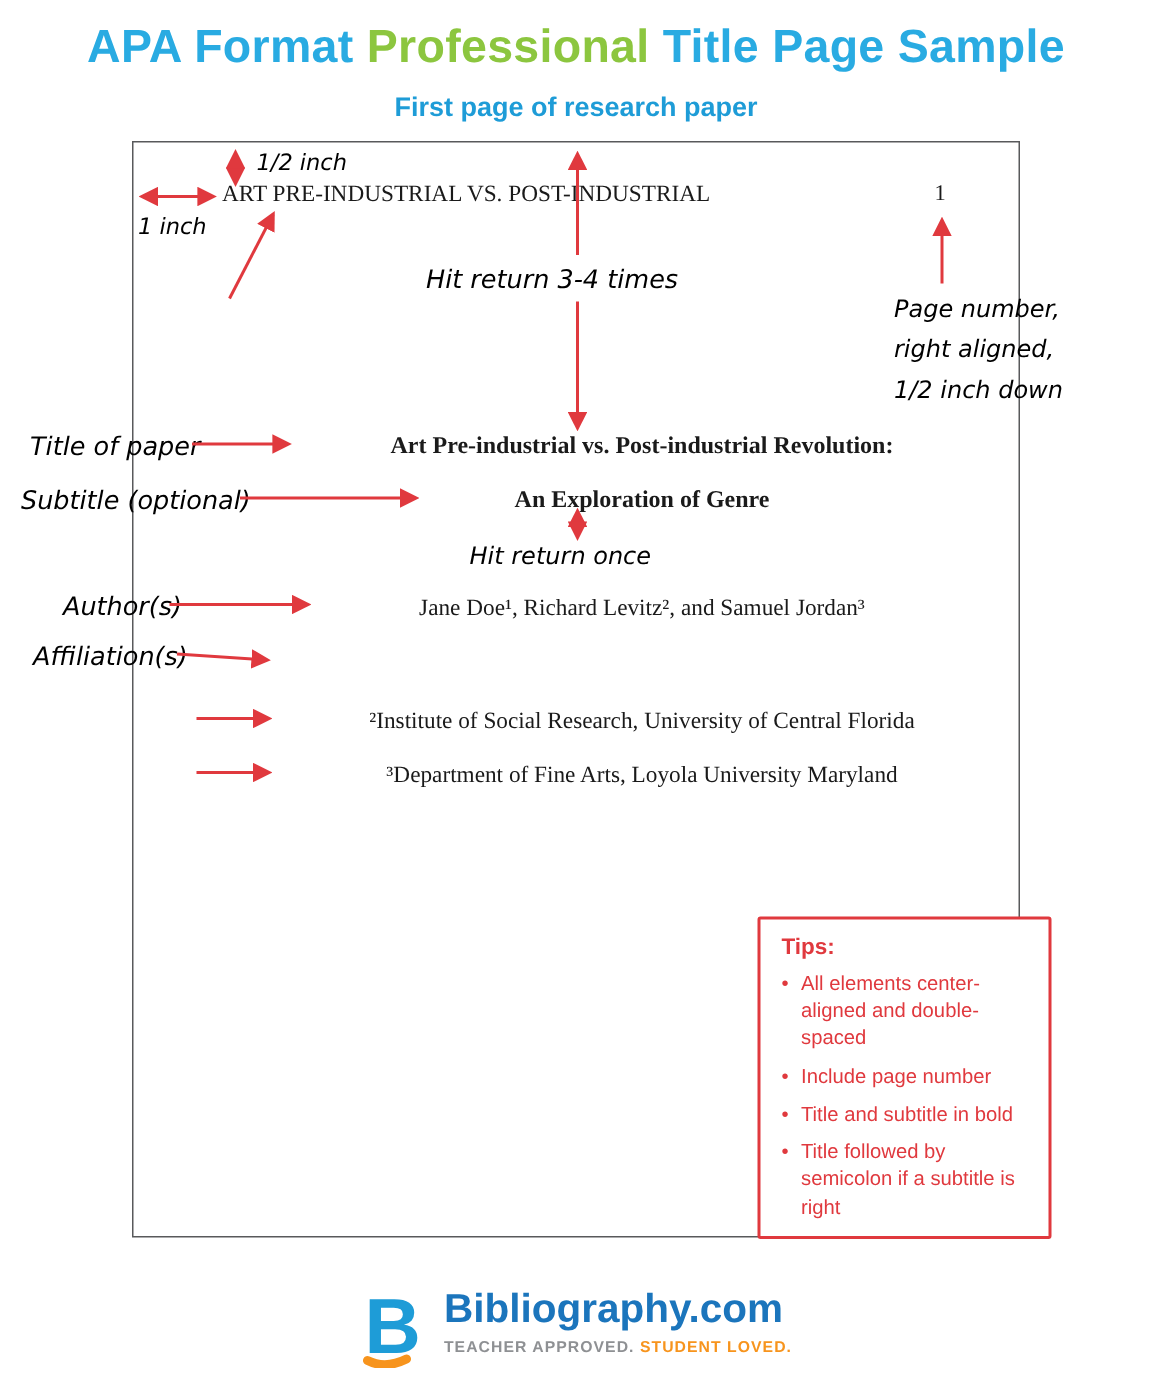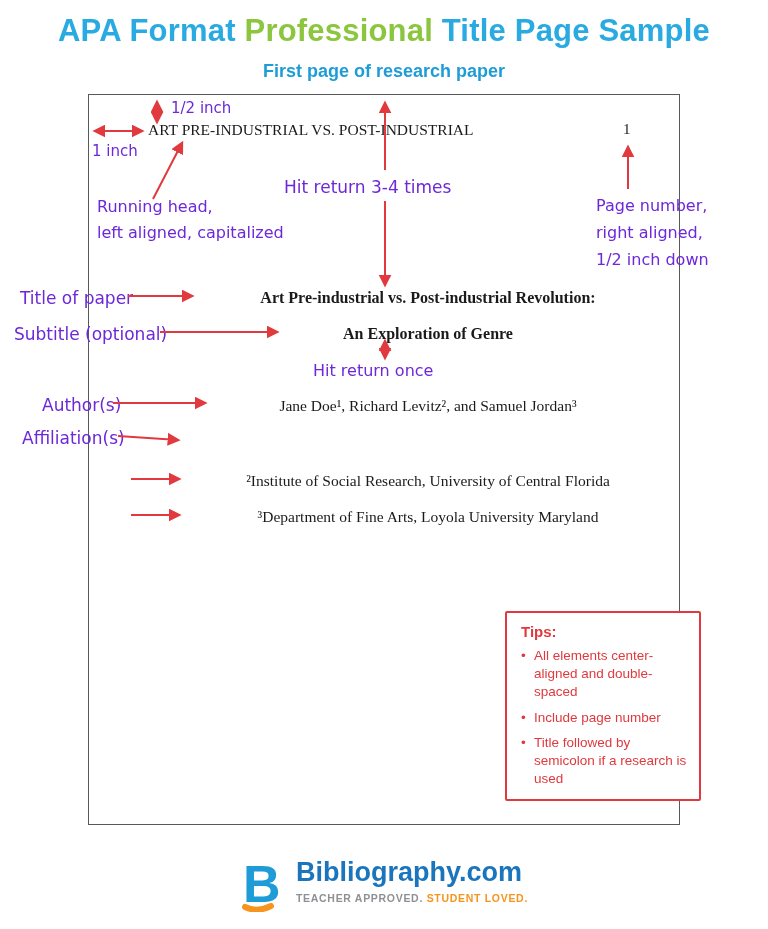--- a/index.html
+++ b/index.html
@@ -54,22 +54,23 @@
   .doc-title    { top: 289px; font-size: 16px; font-weight: bold; }
   .doc-subtitle { top: 325px; font-size: 16px; font-weight: bold; }
   .doc-authors  { top: 397px; font-size: 15.5px; }
   .affil-0      { top: 436px; font-size: 15.5px; }
   .affil-1      { top: 472px; font-size: 15.5px; }
   .affil-2      { top: 508px; font-size: 15.5px; }
 
   
   .anno {
     position: absolute;
-    color: #6d28d9;
+    color: #000000;
     font-family: "DejaVu Sans", sans-serif;
+    font-style: italic;
     white-space: nowrap;
     line-height: 1.3;
   }
   .anno-half-inch   { left: 171px; top: 99px;  font-size: 15px; }
   .anno-one-inch    { left: 92px;  top: 142px; font-size: 15px; }
   .anno-runhead     { left: 97px;  top: 194px; font-size: 16px; line-height: 26px; }
   .anno-hitreturn34 { left: 284px; top: 176px; font-size: 17px; }
   .anno-pagenum     { left: 596px; top: 192px; font-size: 16px; line-height: 27px; }
   .anno-title-label { left: 20px;  top: 287px; font-size: 17px; }
   .anno-sub-label   { left: 14px;  top: 323px; font-size: 17px; }
@@ -154,24 +155,20 @@
   <div class="doc-text running-head">ART PRE-INDUSTRIAL VS. POST-INDUSTRIAL</div>
   <div class="doc-text page-num">1</div>
   <div class="doc-text doc-centered doc-title">Art Pre-industrial vs. Post-industrial Revolution:</div>
   <div class="doc-text doc-centered doc-subtitle">An Exploration of Genre</div>
   <div class="doc-text doc-centered doc-authors">Jane Doe¹, Richard Levitz², and Samuel Jordan³</div>
   <div class="doc-text doc-centered affil-1">²Institute of Social Research, University of Central Florida</div>
   <div class="doc-text doc-centered affil-2">³Department of Fine Arts, Loyola University Maryland</div>
 
   <div class="anno anno-half-inch">1/2 inch</div>
   <div class="anno anno-one-inch">1 inch</div>
-  <div class="anno anno-runhead">
-    <span>Running head,</span><br>
-    <span>left aligned, capitalized</span>
-  </div>
   <div class="anno anno-hitreturn34">Hit return 3-4 times</div>
   <div class="anno anno-pagenum">
     <span>Page number,</span><br>
     <span>right aligned,</span><br>
     <span>1/2 inch down</span>
   </div>
   <div class="anno anno-title-label">Title of paper</div>
   <div class="anno anno-sub-label">Subtitle (optional)</div>
   <div class="anno anno-hitreturn1">Hit return once</div>
   <div class="anno anno-authors">Author(s)</div>
@@ -196,21 +193,22 @@
     <line x1="118" y1="436" x2="178" y2="440" marker-end="url(#ah)"></line>
     <line x1="131" y1="479" x2="179" y2="479" marker-end="url(#ah)"></line>
     <line x1="131" y1="515" x2="179" y2="515" marker-end="url(#ah)"></line>
   </svg>
 
   <div class="tips-box">
     <div class="tips-heading">Tips:</div>
     <ul class="tips-list">
       <li>All elements center-aligned and double-spaced</li>
       <li>Include page number</li>
-      <li>Title followed by semicolon if a research is used</li>
+      <li>Title and subtitle in bold</li>
+      <li>Title followed by semicolon if a subtitle is right</li>
     </ul>
   </div>
 
   <div class="footer">
     <svg width="46" height="54" viewBox="0 0 46 54" xmlns="http://www.w3.org/2000/svg">
       <text x="3" y="44" font-family="Liberation Sans, sans-serif" font-size="52" font-weight="bold" fill="#1E9CD7">B</text>
       <path d="M5 49 Q17 55 31 48" stroke="#F7941D" stroke-width="6" fill="none" stroke-linecap="round"></path>
     </svg>
     <div class="brand-col">
       <span class="brand-name">Bibliography.com</span>

